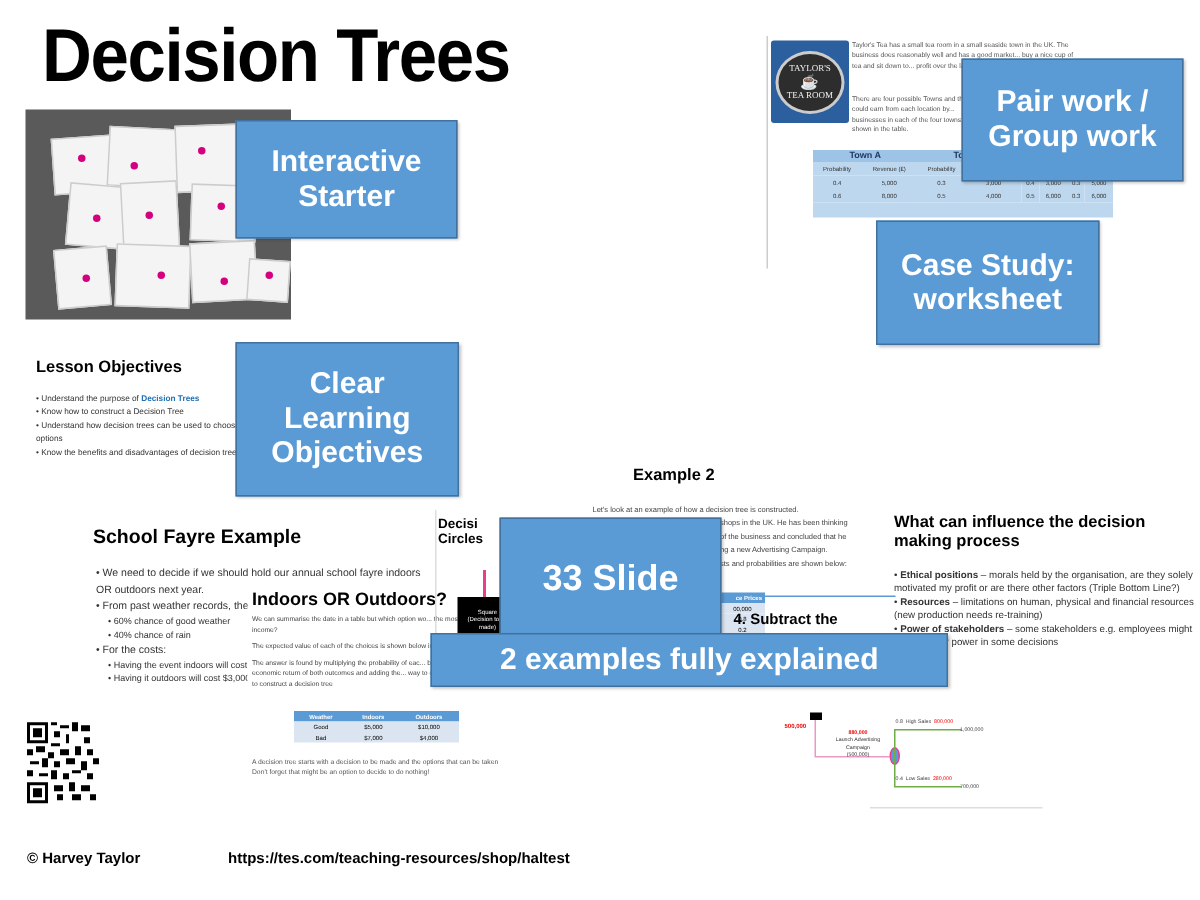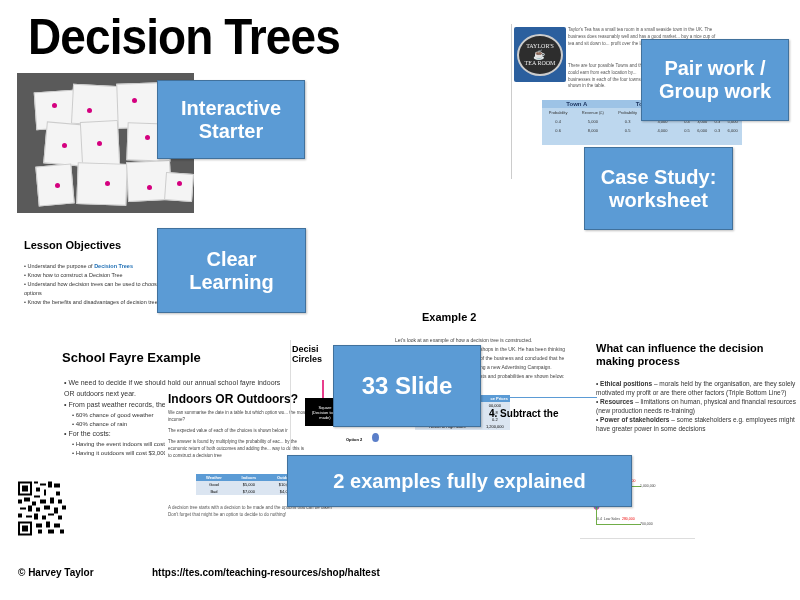--- a/index.html
+++ b/index.html
@@ -144,24 +144,25 @@
 </div>
 
 <div class="abs lo-title">Lesson Objectives</div>
 <ul class="abs lo-list bullets">
   <li><span>Understand the purpose of </span><span class="hl">Decision Trees</span></li>
   <li><span>Know how to construct a Decision Tree</span></li>
   <li><span>Understand how decision trees can be used to choose between options</span></li>
   <li><span>Know the benefits and disadvantages of decision trees</span></li>
 </ul>
 
-<div class="callout" style="left:157px;top:228px;width:149px;height:85px;font-size:20px;">
+<div class="callout" style="left:157px;top:228px;width:149px;height:103px;font-size:20px;">
   <div>
     <span>Clear</span>
     <span>Learning</span>
+    <span>Objectives</span>
   </div>
 </div>
 
 <div class="abs sf-title">School Fayre Example</div>
 <div class="abs sf-list" style="width:220px;">
   <div>• <span>We need to decide if we should hold our annual school fayre indoors OR outdoors next year.</span></div>
   <div>• <span>From past weather records, there is</span></div>
   <div class="sub">• <span>60% chance of good weather</span></div>
   <div class="sub">• <span>40% chance of rain</span></div>
   <div>• <span>For the costs:</span></div>
@@ -277,21 +278,21 @@
 <div class="abs" style="left:640px;top:522px;font-size:3.5px;color:#444;">700,000</div>
 <div class="abs" style="left:580px;top:538px;width:115px;height:1px;background:#ddd;"></div>
 
 <div class="abs infl-title">What can influence the decision making process</div>
 <ul class="abs infl-list bullets">
   <li><b>Ethical positions</b><span> – morals held by the organisation, are they solely motivated my profit or are there other factors (Triple Bottom Line?)</span></li>
   <li><b>Resources</b><span> – limitations on human, physical and financial resources (new production needs re-training)</span></li>
   <li><b>Power of stakeholders</b><span> – some stakeholders e.g. employees might have greater power in some decisions</span></li>
 </ul>
 
-<div class="callout" style="left:287px;top:455px;width:345px;height:52px;font-size:20px;">2 examples fully explained</div>
+<div class="callout" style="left:287px;top:422px;width:345px;height:36px;font-size:20px;">2 examples fully explained</div>
 
 <svg class="abs qr" viewBox="0 0 25 27">
   <rect x="0" y="0" width="25" height="27" fill="#fff"></rect>
   <rect x="0" y="0" width="7" height="7" fill="#000"></rect>
     <rect x="1" y="1" width="5" height="5" fill="#fff"></rect>
     <rect x="2" y="2" width="3" height="3" fill="#000"></rect>
   <rect x="0" y="20" width="7" height="7" fill="#000"></rect>
     <rect x="1" y="21" width="5" height="5" fill="#fff"></rect>
     <rect x="2" y="22" width="3" height="3" fill="#000"></rect>
   <g fill="#000">

